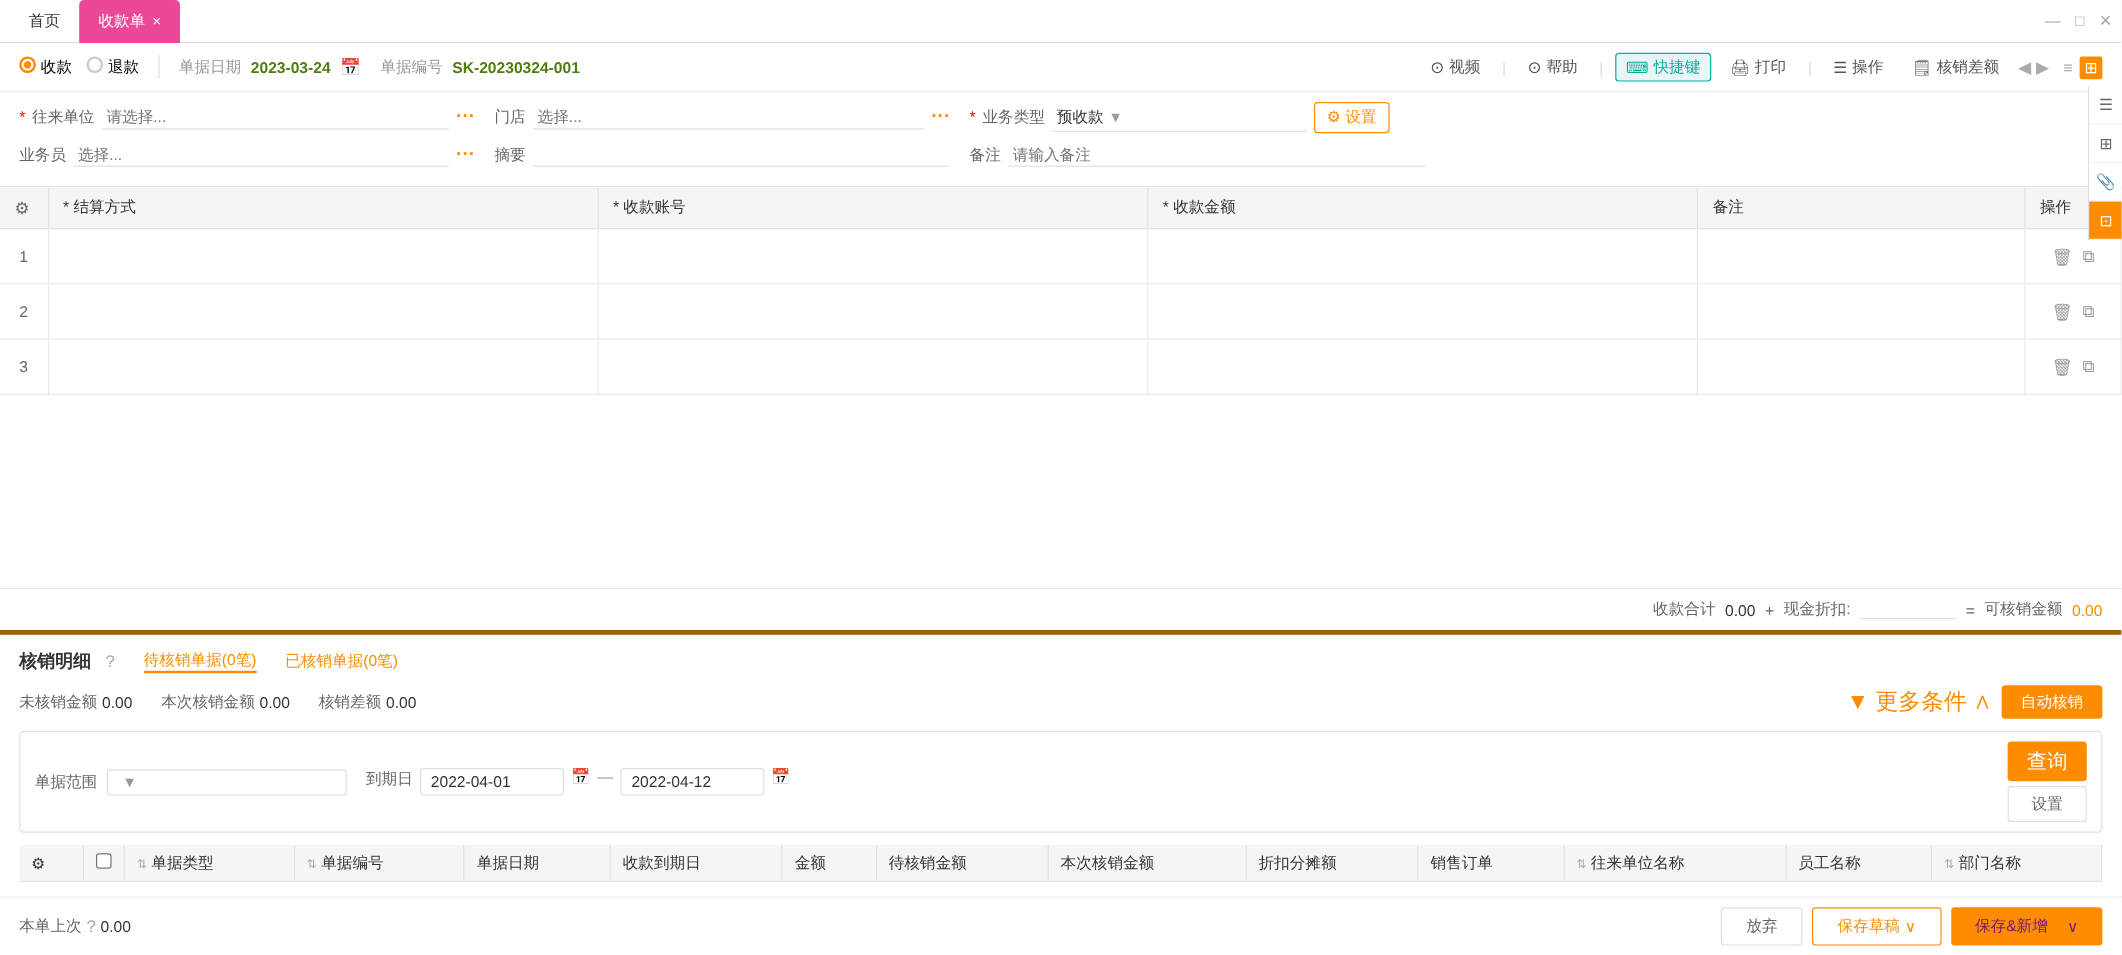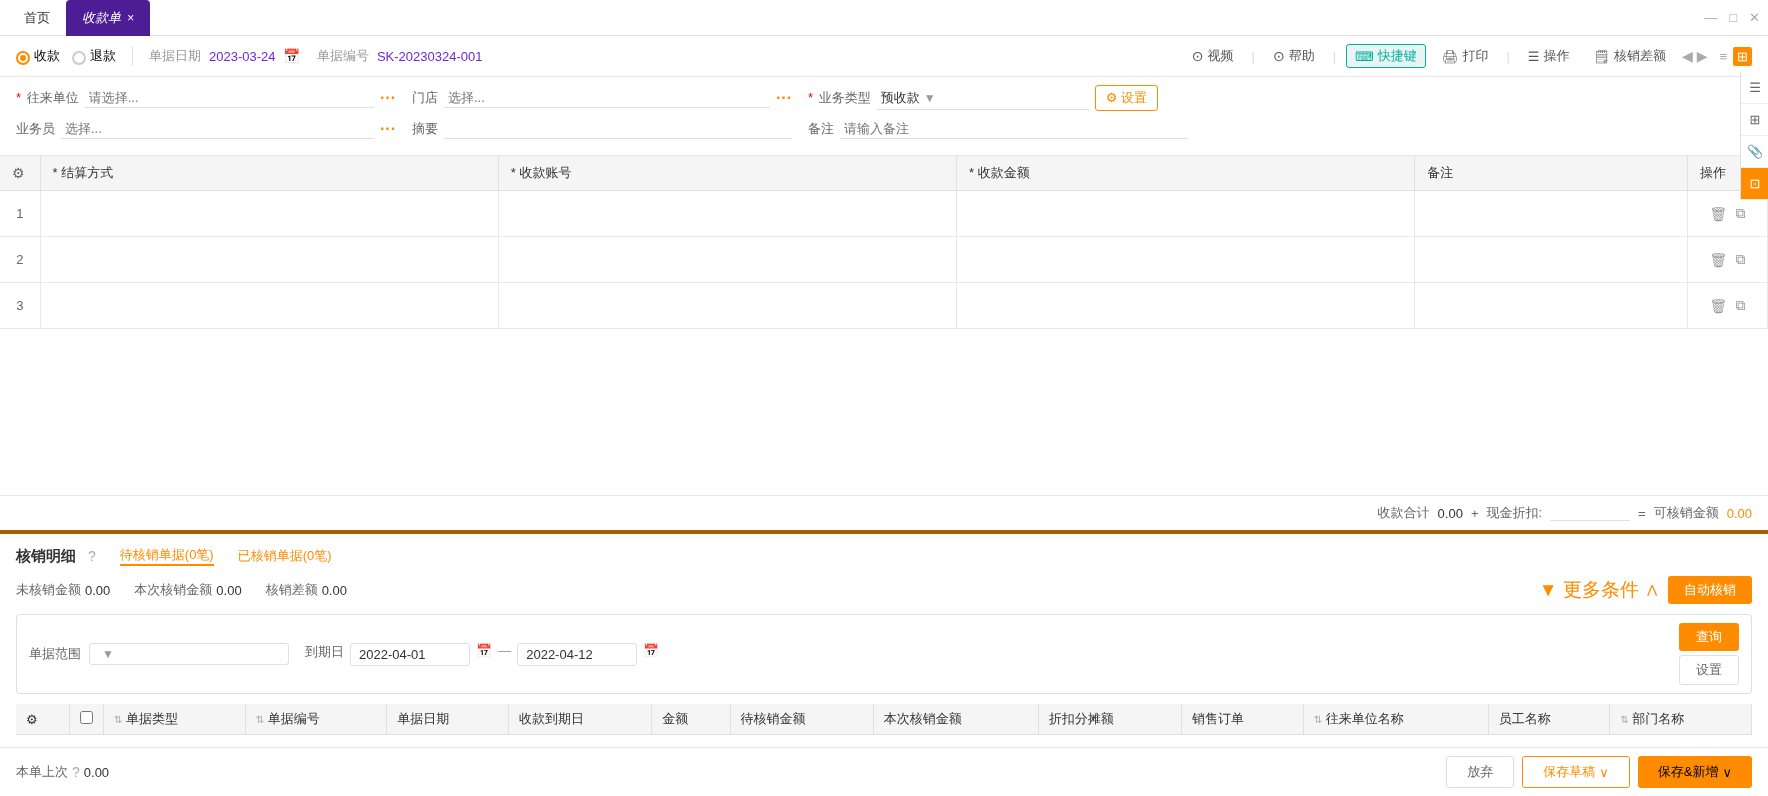--- a/index.html
+++ b/index.html
@@ -17,24 +17,23 @@
     .tab-item {
       display: flex;
       align-items: center;
       padding: 0 16px;
       height: 36px;
       cursor: pointer;
       color: #333;
       font-size: 13px;
     }
     .tab-item.active {
-      background: #4c1d95;
+      background: #ec4899;
       color: #fff;
       border-radius: 4px 4px 0 0;
-      font-style: italic;
     }
     .tab-close {
       margin-left: 6px;
       font-size: 12px;
       cursor: pointer;
     }
     .tab-bar-right {
       margin-left: auto;
       display: flex;
       gap: 8px;
@@ -61,21 +60,21 @@
       gap: 16px;
       flex-shrink: 0;
     }
     .radio-group {
       display: flex;
       gap: 12px;
       align-items: center;
     }
     .radio-item {
       display: flex;
-      align-items: flex-end;
+      align-items: flex-start;
       gap: 4px;
       cursor: pointer;
     }
     .radio-circle {
       width: 14px;
       height: 14px;
       border-radius: 50%;
       border: 2px solid #ccc;
       display: flex;
       align-items: center;
@@ -96,21 +95,21 @@
       height: 20px;
       background: #e0e0e0;
     }
     .doc-info {
       display: flex;
       align-items: center;
       gap: 8px;
       color: #333;
     }
     .doc-label { color: #999; }
-    .doc-value { color: #6d28d9; font-weight: 400; }
+    .doc-value { color: #4d7c0f; font-weight: 700; }
     .calendar-icon { color: #ff8c00; cursor: pointer; font-size: 14px; }
     .toolbar-actions {
       margin-left: auto;
       display: flex;
       align-items: center;
       gap: 8px;
     }
     .toolbar-btn {
       display: flex;
       align-items: center;
@@ -408,21 +407,21 @@
       width: 120px;
     }
     .date-icon { color: #999; cursor: pointer; }
     .query-btn {
       background: #ff8c00;
       color: #fff;
       border: none;
       padding: 5px 16px;
       border-radius: 3px;
       cursor: pointer;
-      font-size: 13px;
+      font-size: 17px;
     }
     .settings-btn2 {
       background: #fff;
       border: 1px solid #e0e0e0;
       color: #666;
       padding: 5px 16px;
       border-radius: 3px;
       cursor: pointer;
       font-size: 13px;
     }
@@ -500,28 +499,28 @@
       border-radius: 3px;
       cursor: pointer;
       font-size: 13px;
       display: flex;
       align-items: center;
       gap: 4px;
     }
     .btn-save-new {
       background: #ff8c00;
       border: none;
-      color: #000000;
+      color: #701a75;
       padding: 0 20px;
       border-radius: 3px;
       cursor: pointer;
       font-size: 13px;
       display: flex;
       align-items: center;
-      gap: 4px;
+      gap: 16px;
     }
 
     
     .right-panel {
       position: absolute;
       right: 0;
       top: 36px;
       width: 28px;
       display: flex;
       flex-direction: column;

